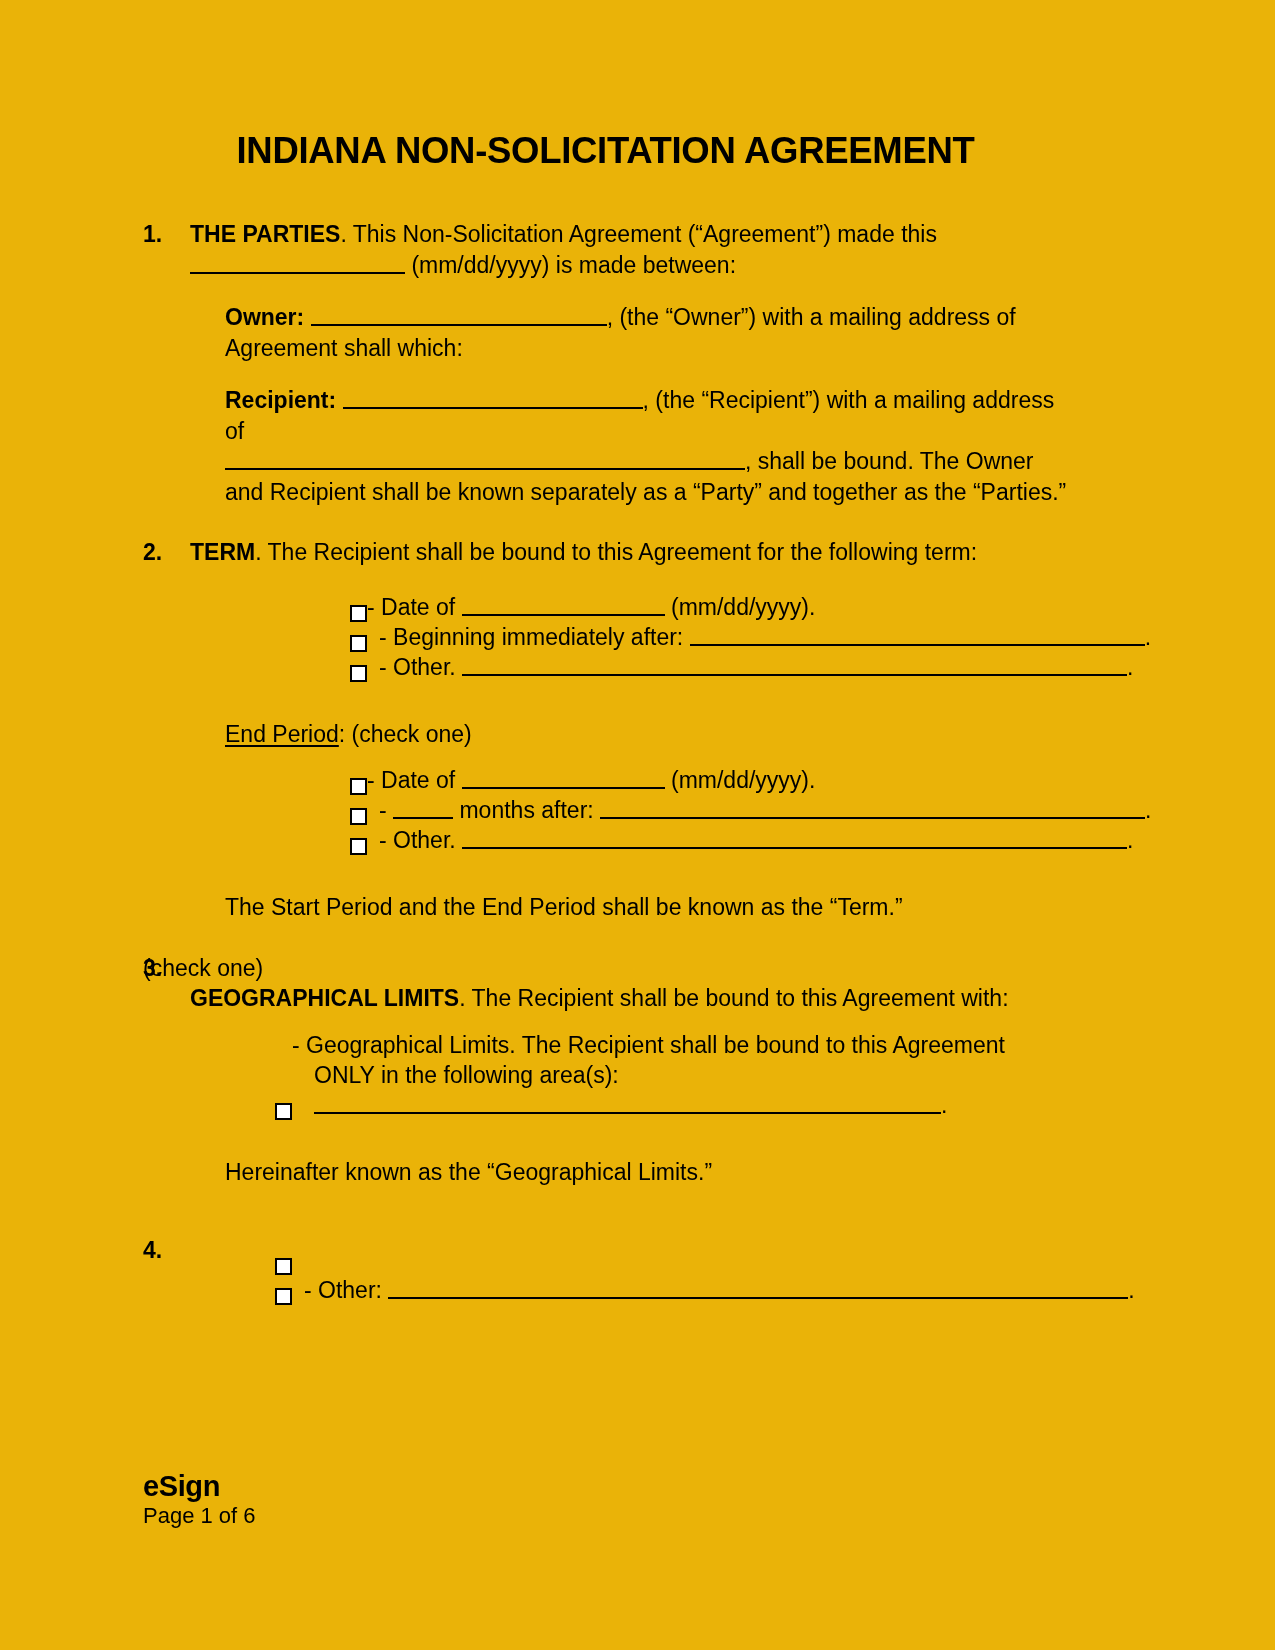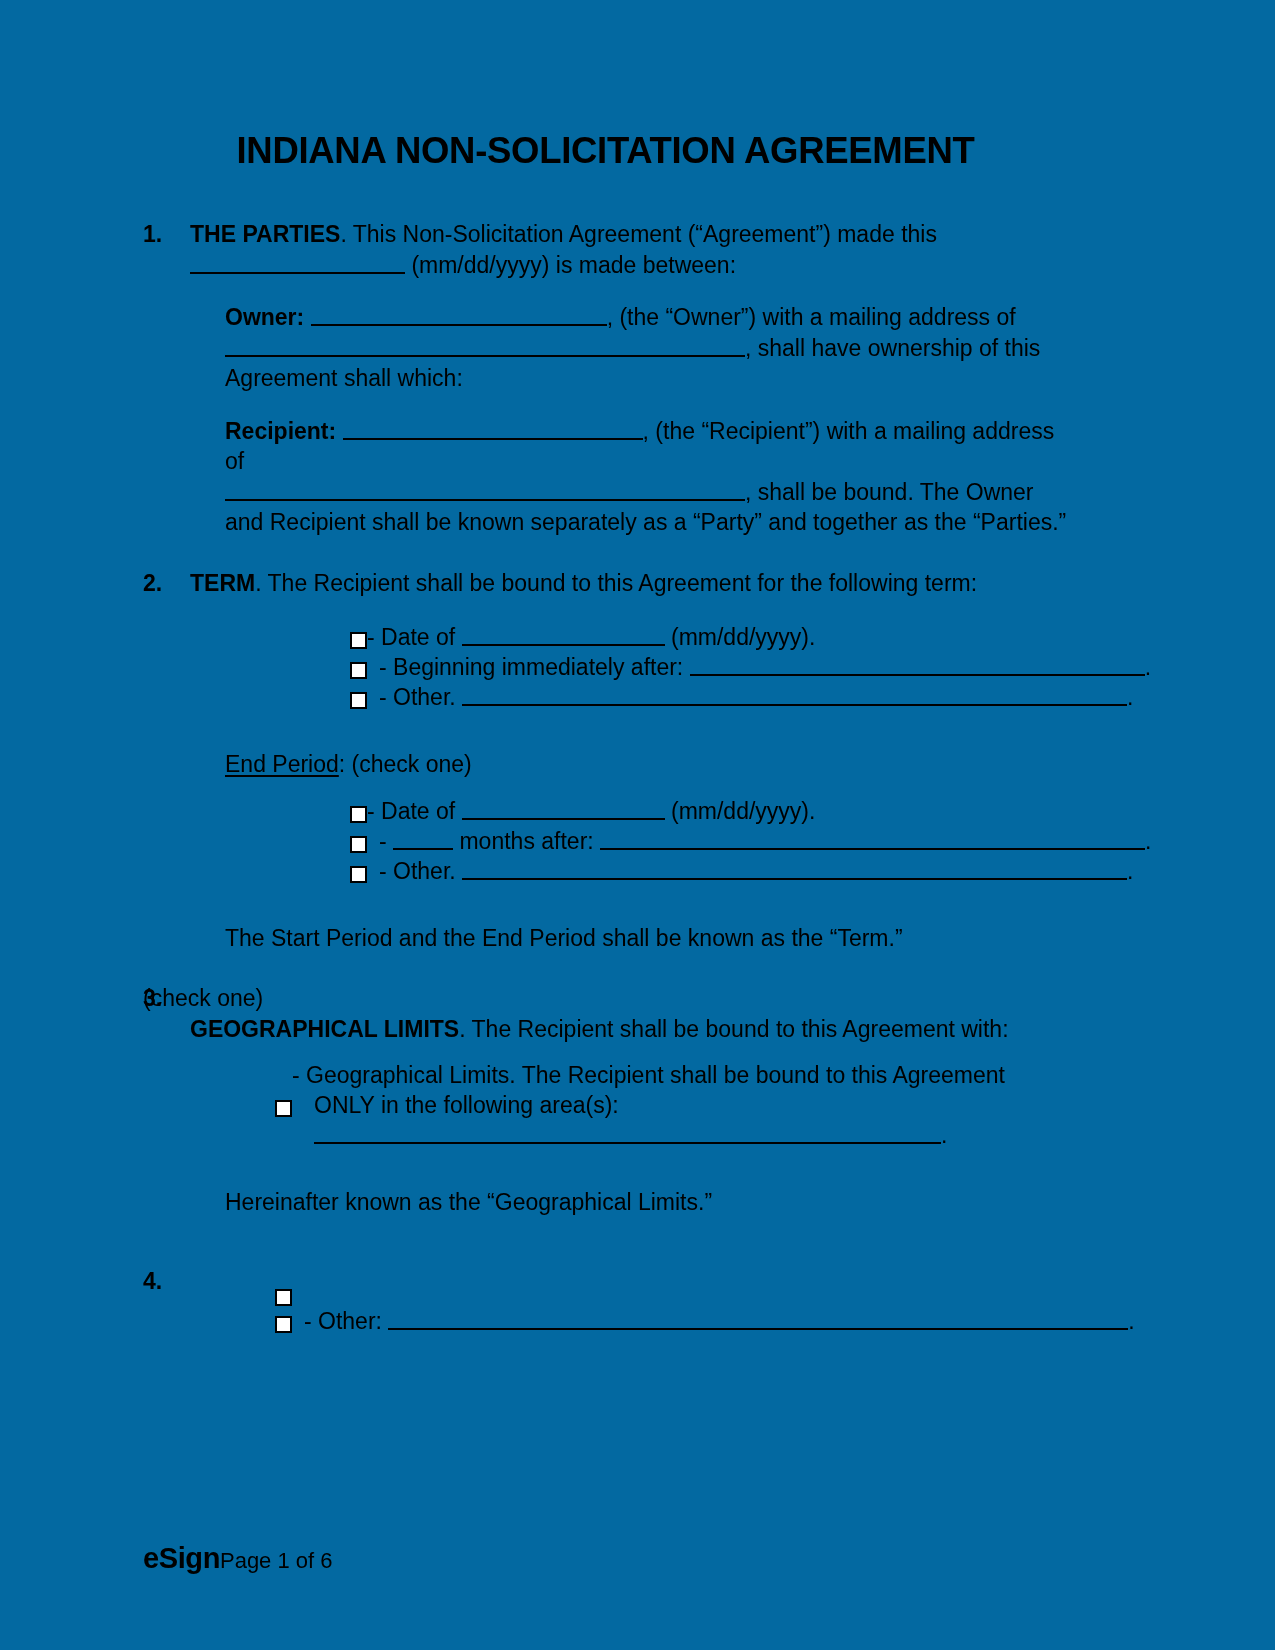--- a/index.html
+++ b/index.html
@@ -8,21 +8,21 @@
     background: #ffffff;
   }
   body {
     font-family: "Liberation Sans", sans-serif;
     color: #000000;
   }
   .page {
     position: relative;
     width: 1275px;
     height: 1650px;
-    background: #0369a1;
+    background: #eab308;
     overflow: hidden;
     box-sizing: border-box;
   }
   .sheet {
     position: absolute;
     left: 143px;
     top: 0;
     width: 925px;
   }
 
@@ -88,21 +88,21 @@
   .indent-1 { padding-left: 35px; }
   .indent-2 { padding-left: 35px; }
 
   
   .check-list {
     margin: 0;
     padding: 0;
   }
   .check-row {
     display: flex;
-    align-items: center;
+    align-items: flex-end;
     font-size: 23px;
     line-height: 30px;
   }
   .check-row + .check-row { margin-top: 0px; gap: 12px; }
   .cbox {
     flex: 0 0 auto;
     width: 13px;
     height: 13px;
     border: 2.5px solid #000;
     background: #fff;
@@ -129,24 +129,25 @@
   .hanging {
     padding-left: 22px;
     text-indent: -22px;
   }
 
   
   .footer {
     position: absolute;
     left: 143px;
     right: 143px;
-    top: 1542px;
+    top: 1470px;
     display: flex;
-    justify-content: flex-start;
+    justify-content: center;
     align-items: baseline;
+    flex-direction: column;
   }
   .brand {
     font-size: 29px;
     font-weight: bold;
     letter-spacing: -0.4px;
   }
   .page-num {
     font-size: 22px;
   }
 </style>
@@ -170,23 +171,20 @@
         <span class="rule rule-date1"></span>
         <span>(mm/dd/yyyy) is made between:</span>
       </div>
 
       <div class="sp-2"></div>
 
       <div class="indent-1">
         <div>
           <span class="sec-head">Owner:</span>
           <span class="rule rule-owner-name"></span><span>, (the “Owner”) with a mailing address of</span>
-        </div>
-        <div>
-          <span class="rule rule-owner-addr"></span><span>, shall have ownership of this</span>
         </div>
         <div>Agreement shall which:</div>
       </div>
 
       <div class="sp-2"></div>
 
       <div class="indent-1">
         <div>
           <span class="sec-head">Recipient:</span>
           <span class="rule rule-recip-name"></span><span>, (the “Recipient”) with a mailing address of</span>

